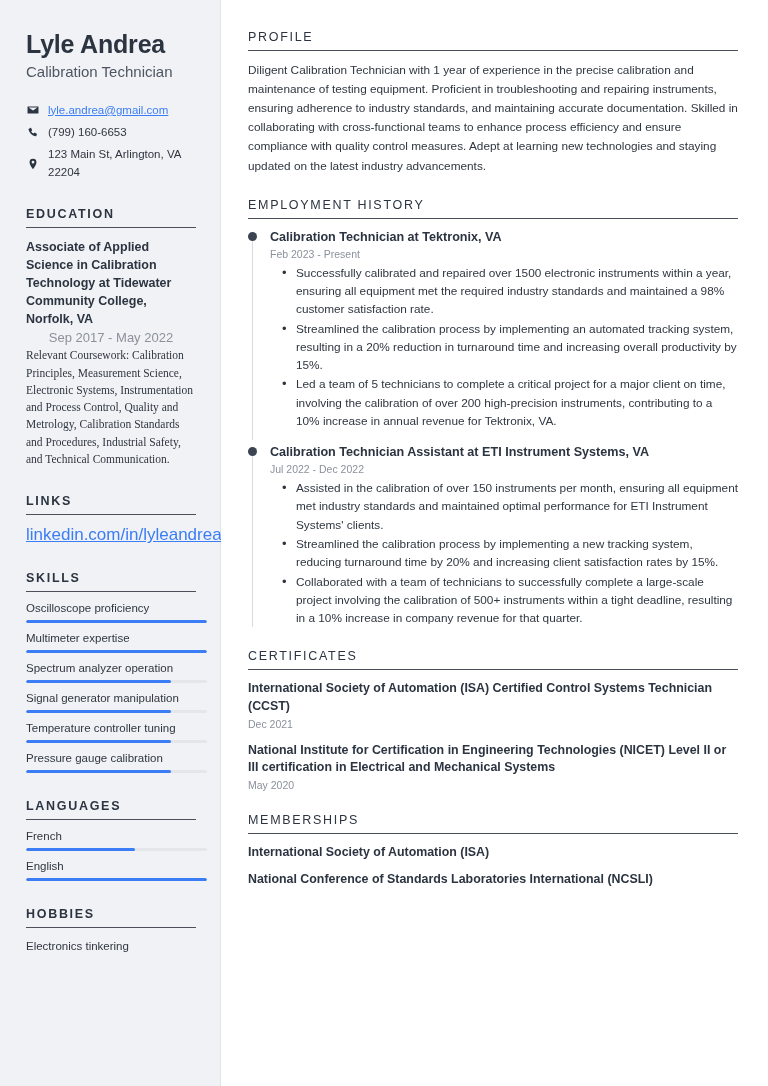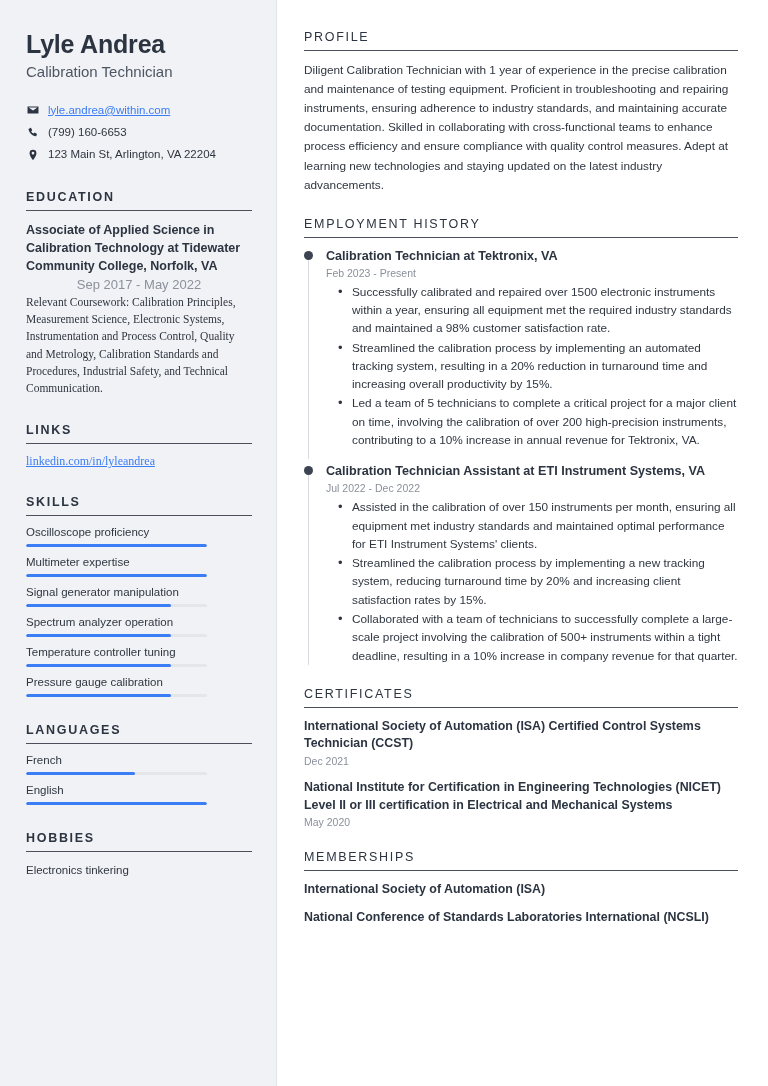--- a/index.html
+++ b/index.html
@@ -7,21 +7,21 @@
   body {
     font-family: "Liberation Sans", sans-serif;
     background: #ffffff;
     color: #2f3640;
     overflow: hidden;
   }
   .page { display: flex; width: 768px; height: 1086px; }
 
   
   .sidebar {
-    width: 277px;
+    width: 221px;
     background: #f1f2f5;
     border-right: 1px solid #e2e4e9;
     padding: 30px 24px 0 26px;
   }
   .name {
     font-size: 25px;
     font-weight: bold;
     color: #2b3440;
     letter-spacing: -0.2px;
     line-height: 1.15;
@@ -79,26 +79,25 @@
     margin-bottom: 2px;
     text-align: center;
   }
   .edu-body {
     font-size: 11.5px;
     color: #2f3640;
     line-height: 1.5;
     font-family: Liberation Serif, serif;
   }
   .side-link {
-    font-size: 12px;
+    font-size: 17px;
     color: #3b7df5;
     text-decoration: underline;
     display: block;
     margin-top: 0;
-    font-family: Liberation Serif, serif;
   }
   .bar-item { margin-bottom: 9px; }
   .bar-label {
     font-size: 11.5px;
     color: #2f3640;
     margin-bottom: 6px;
   }
   .bar-track {
     height: 3px;
     width: 181px;
@@ -222,21 +221,21 @@
     <div class="role">Calibration Technician</div>
 
     <div class="contacts">
       <div class="contact-row">
         <span class="ico">
           <svg viewBox="0 0 16 16">
               <path d="M1 3h14v10H1z" fill="none"></path>
               <path d="M1.2 3.2h13.6c.3 0 .5.2.5.5v8.6c0 .3-.2.5-.5.5H1.2a.5.5 0 0 1-.5-.5V3.7c0-.3.2-.5.5-.5zm.9 1.3 5.9 4 5.9-4H2.1z"></path>
             </svg>
         </span>
-        <span class="link-blue">lyle.andrea@within.com</span>
+        <span class="link-blue">lyle.andrea@gmail.com</span>
       </div>
       <div class="contact-row">
         <span class="ico">
           <svg viewBox="0 0 16 16">
               <path d="M4.3 1.2c.5-.2 1 0 1.3.5l1.1 2c.2.5.1 1-.3 1.3l-.9.7c.6 1.4 1.7 2.5 3.1 3.1l.7-.9c.3-.4.9-.5 1.3-.3l2 1.1c.5.3.7.8.5 1.3l-.6 1.6c-.2.5-.7.8-1.2.7C6.6 11.7 3.3 8.4 2 3.4c-.1-.5.2-1 .7-1.2l1.6-1z"></path>
             </svg>
         </span>
         <span>(799) 160-6653</span>
       </div>
       <div class="contact-row">
@@ -273,27 +272,27 @@
           <div class="bar-fill" style="width: 100%;"></div>
         </div>
       </div>
       <div class="bar-item">
         <div class="bar-label">Multimeter expertise</div>
         <div class="bar-track">
           <div class="bar-fill" style="width: 100%;"></div>
         </div>
       </div>
       <div class="bar-item">
+        <div class="bar-label">Spectrum analyzer operation</div>
+        <div class="bar-track">
+          <div class="bar-fill" style="width: 80%;"></div>
+        </div>
+      </div>
+      <div class="bar-item">
         <div class="bar-label">Signal generator manipulation</div>
-        <div class="bar-track">
-          <div class="bar-fill" style="width: 80%;"></div>
-        </div>
-      </div>
-      <div class="bar-item">
-        <div class="bar-label">Spectrum analyzer operation</div>
         <div class="bar-track">
           <div class="bar-fill" style="width: 80%;"></div>
         </div>
       </div>
       <div class="bar-item">
         <div class="bar-label">Temperature controller tuning</div>
         <div class="bar-track">
           <div class="bar-fill" style="width: 80%;"></div>
         </div>
       </div>

